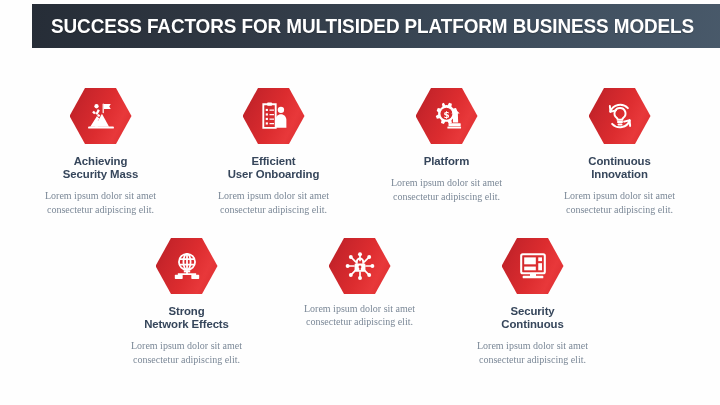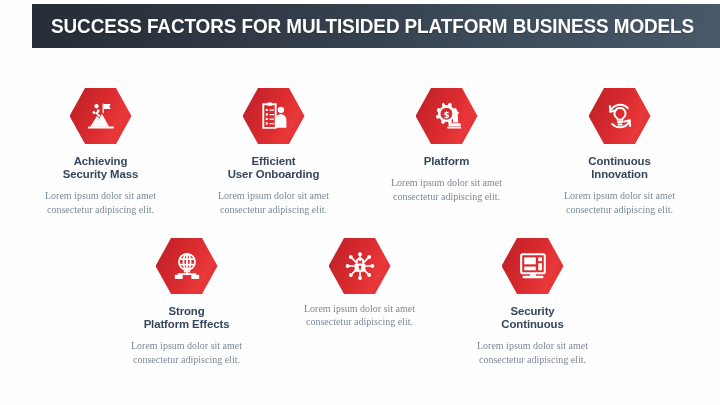--- a/index.html
+++ b/index.html
@@ -200,21 +200,21 @@
             </g>
             <rect x="12.6" y="20.6" width="6.8" height="2.2" fill="#ffffff"></rect>
             <path d="M16 22.4v2.2M16 24.6H7.2v1.4M16 24.6h8.8v1.4" fill="none" stroke="#ffffff" stroke-width="1.9"></path>
             <rect x="3" y="25.4" width="8.4" height="4.4" rx="0.7" fill="#ffffff"></rect>
             <rect x="20.6" y="25.4" width="8.4" height="4.4" rx="0.7" fill="#ffffff"></rect>
           </svg>
         </div>
       </div>
       <div class="item-title">
         <span class="t-line">Strong</span>
-        <span class="t-line">Platform Effects</span>
+        <span class="t-line">Network Effects</span>
       </div>
       <div class="item-desc">
         <span class="t-line">Lorem ipsum dolor sit amet</span>
         <span class="t-line">consectetur adipiscing elit.</span>
       </div>
     </div>
 
     <div class="item">
       <div class="hex-wrap">
         <div class="hex">

